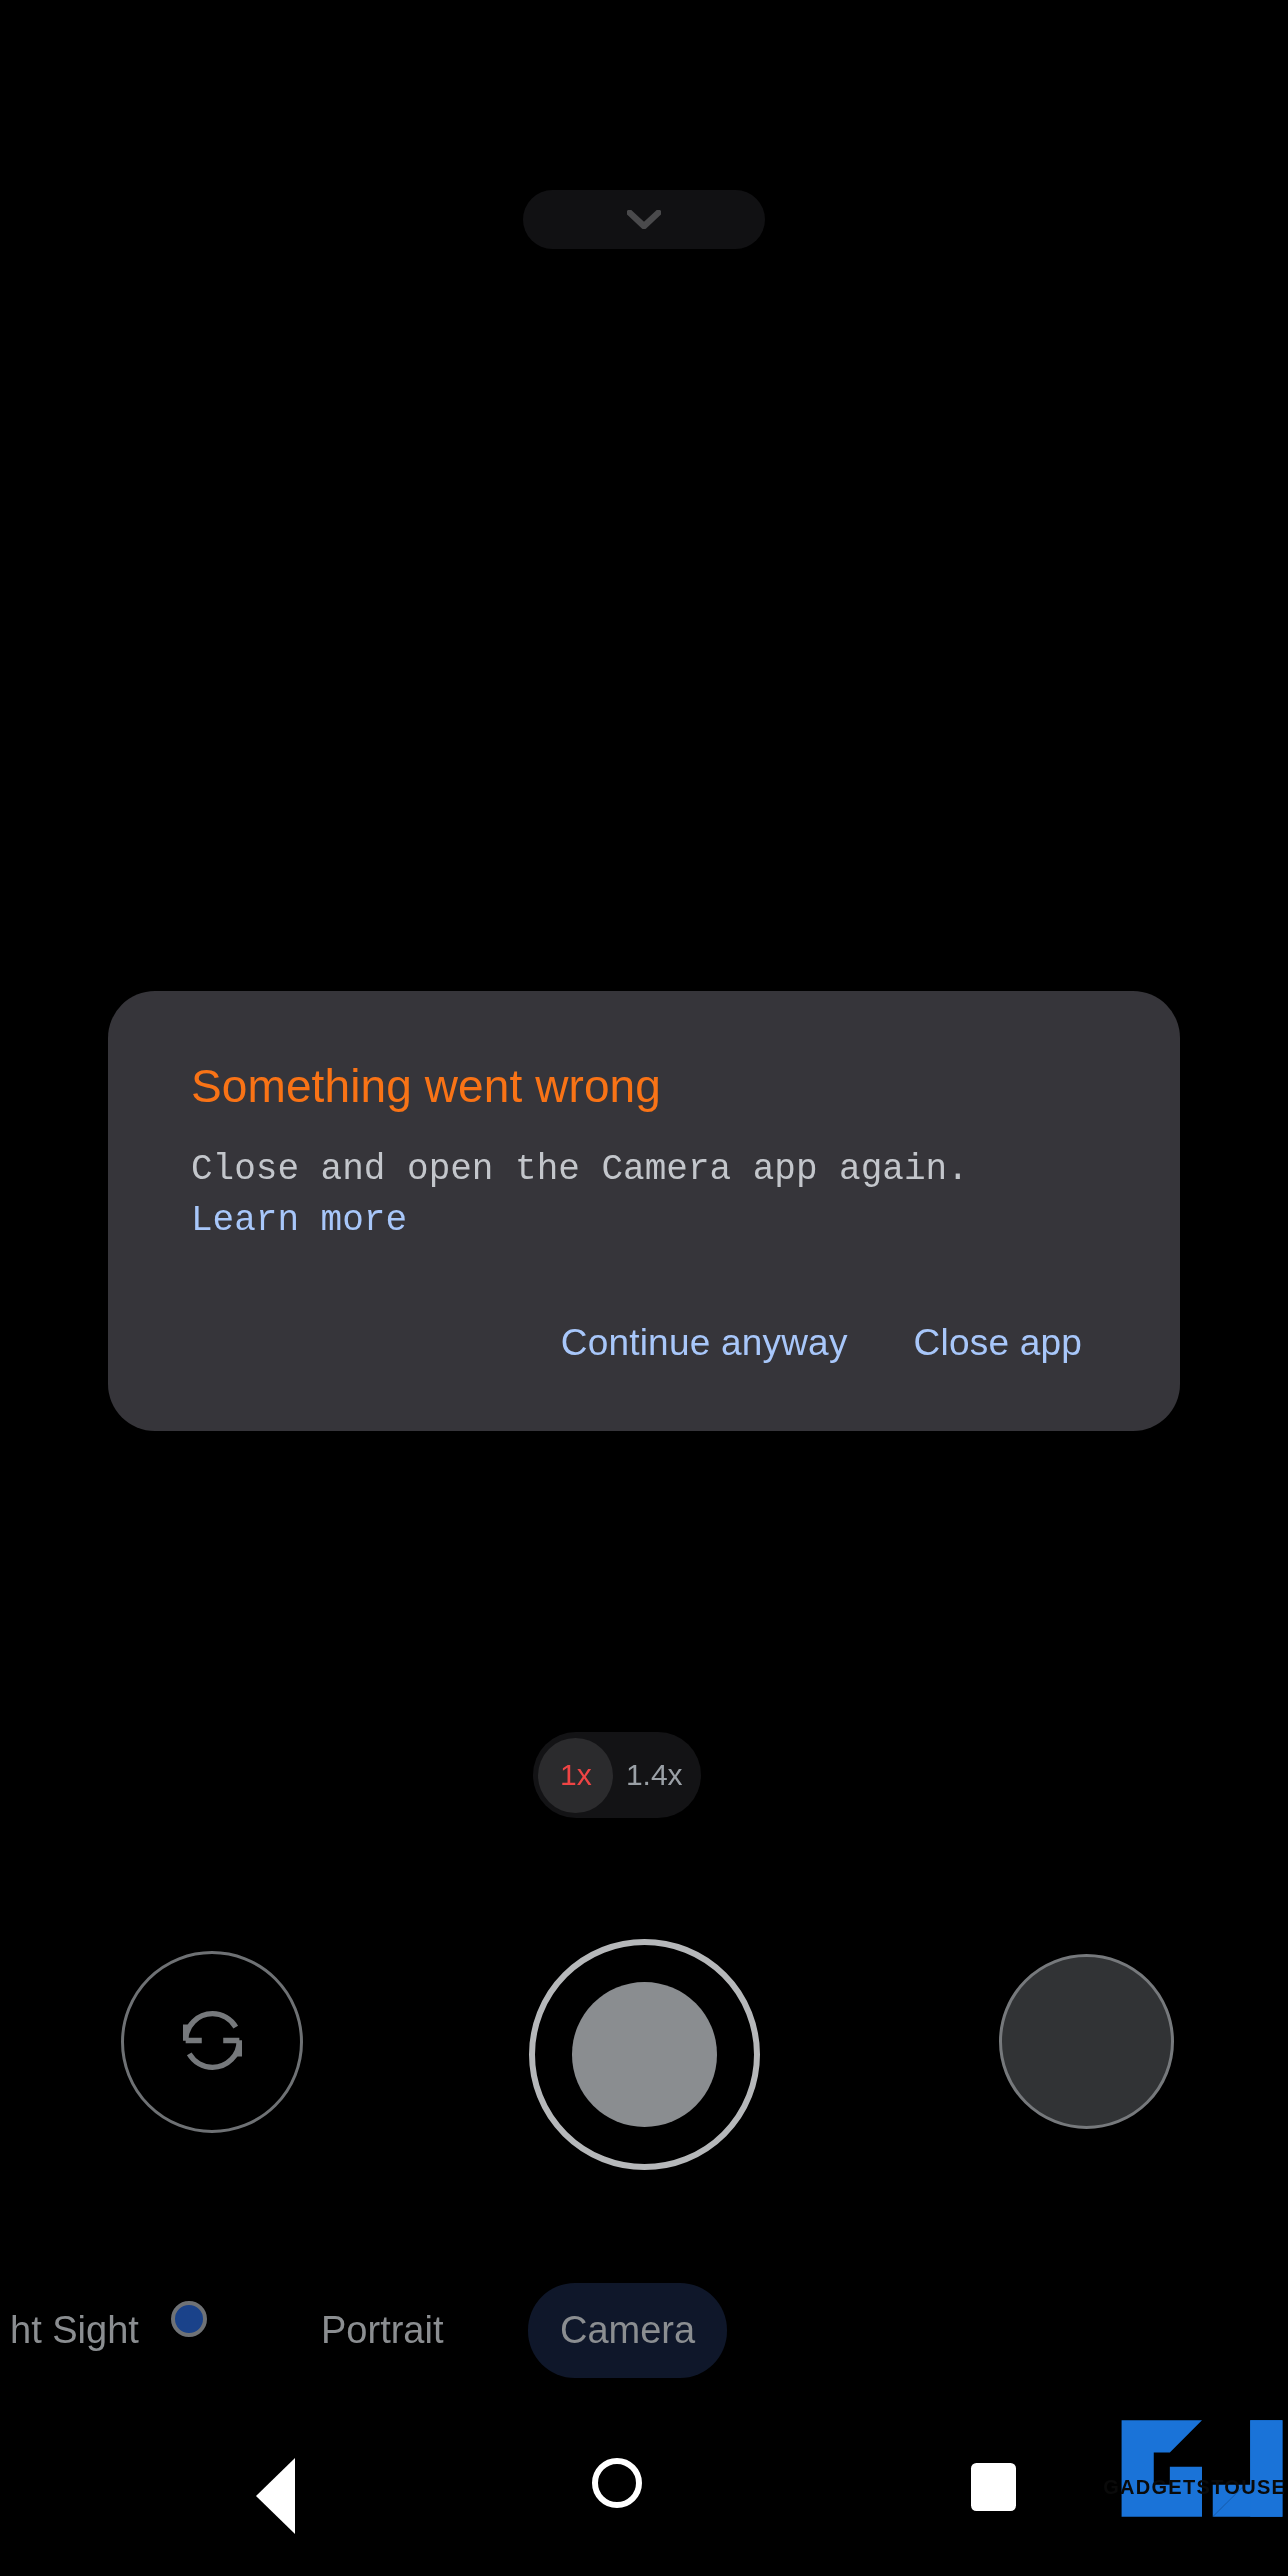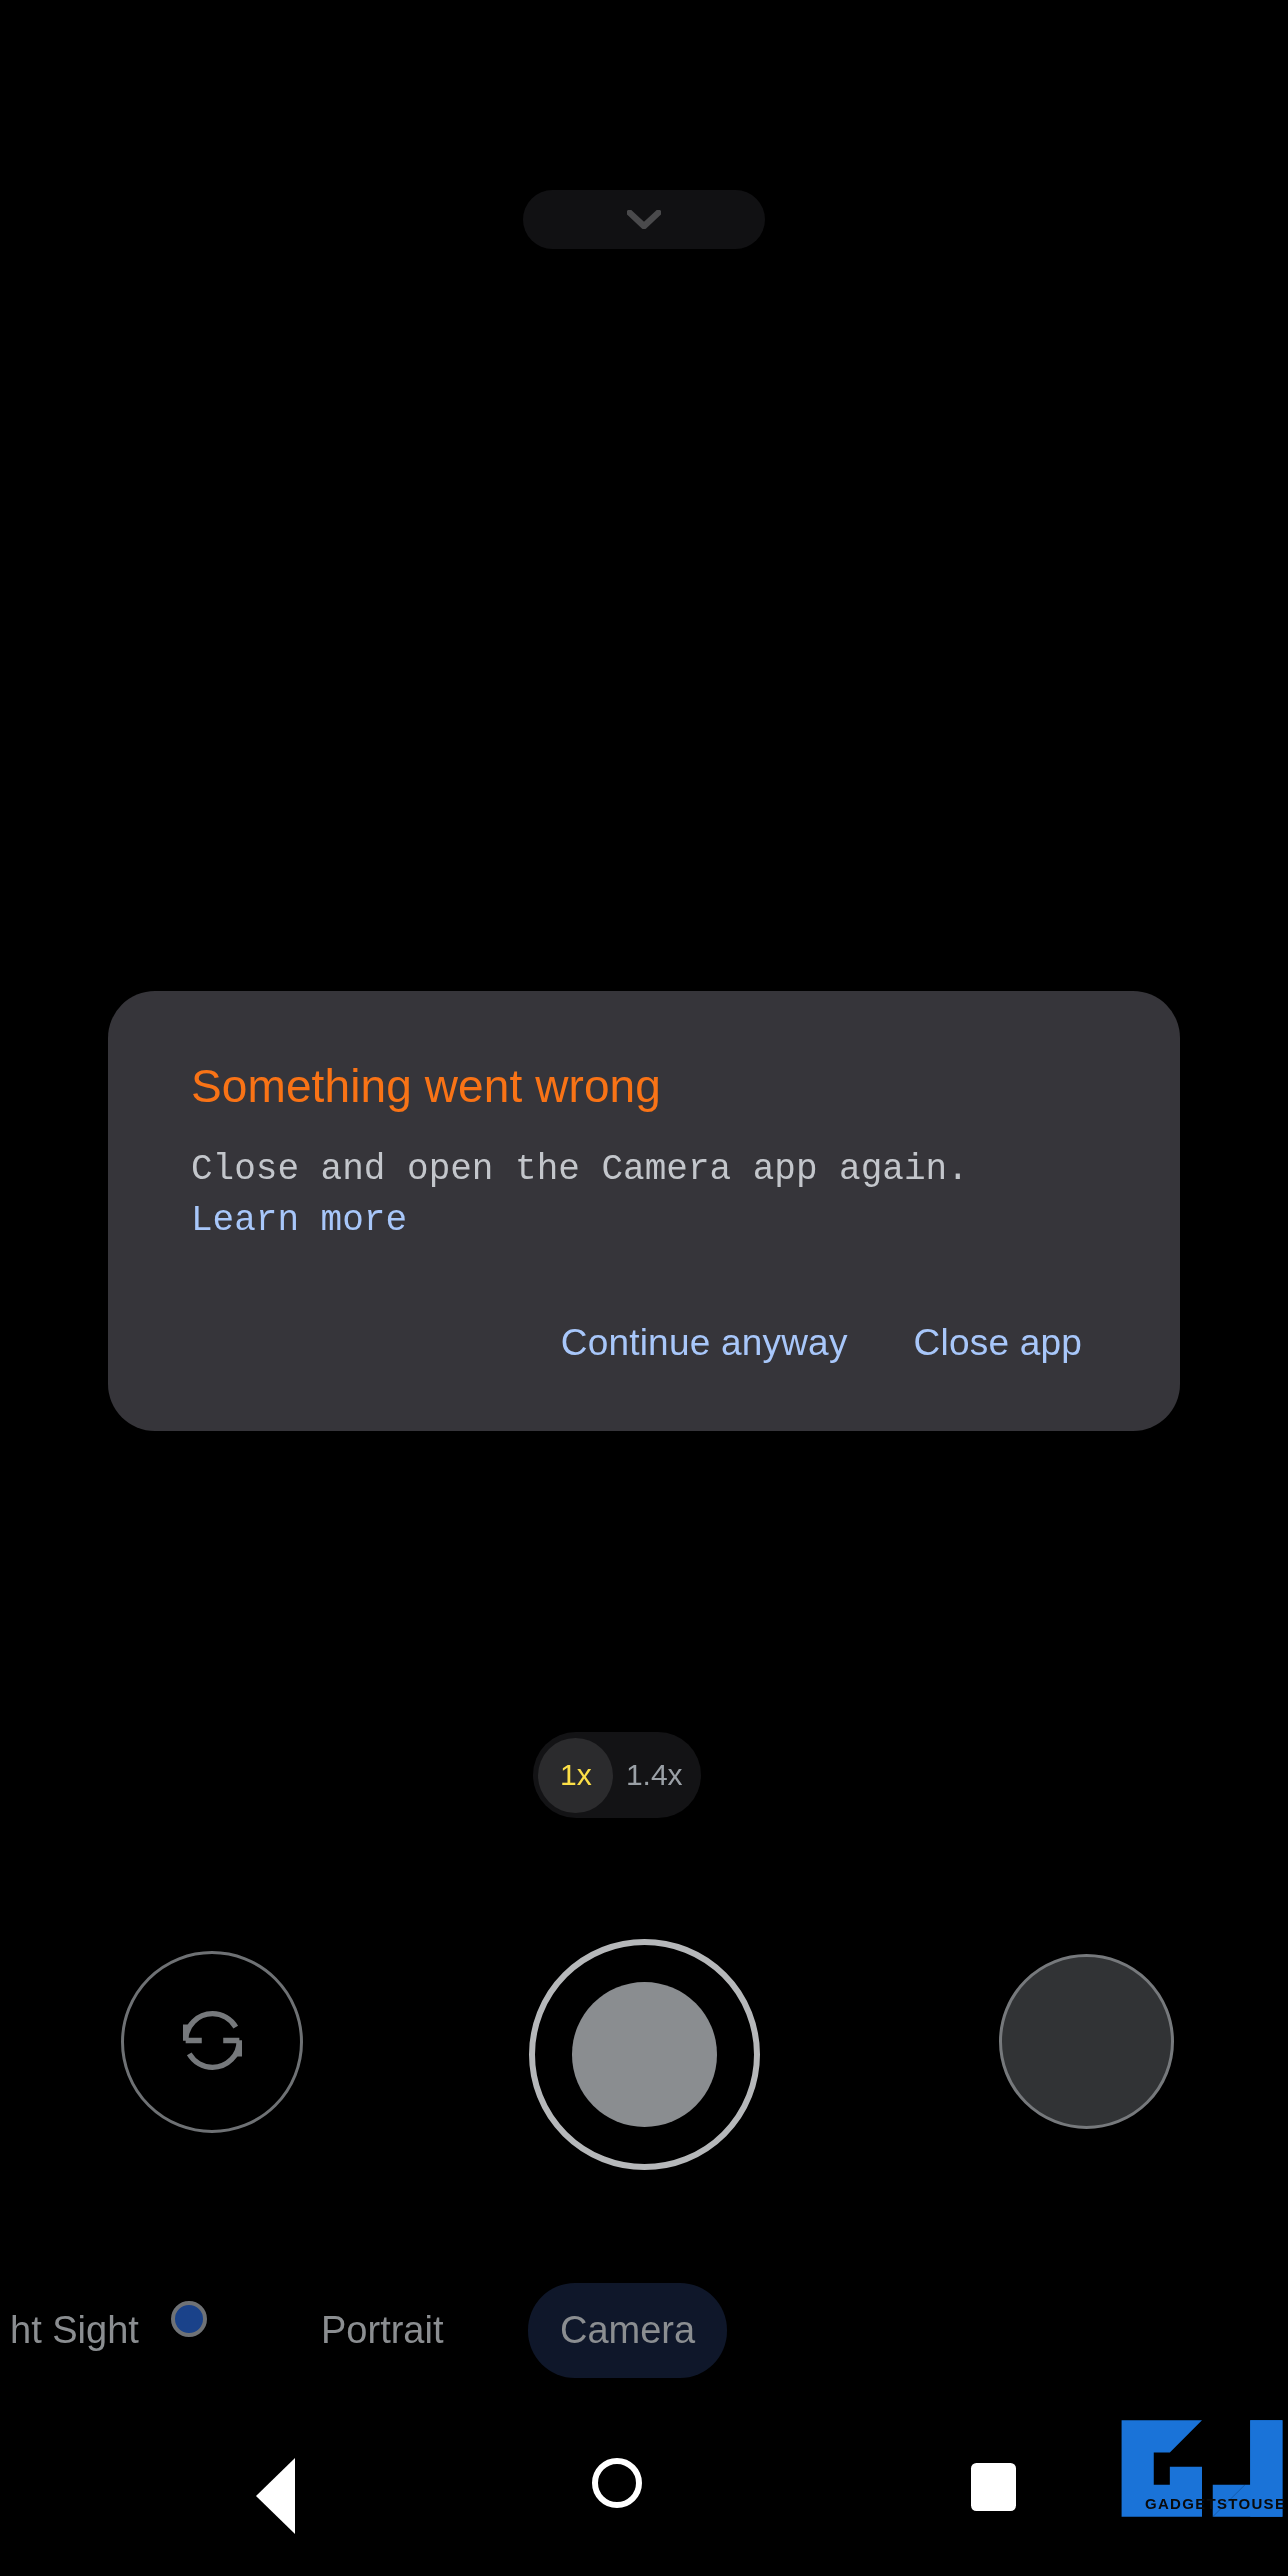--- a/index.html
+++ b/index.html
@@ -130,21 +130,21 @@
     color: #9aa0a6;
     font-size: 30px;
     font-weight: 500;
     cursor: pointer;
     background: transparent;
     border: 0;
     font-family: inherit;
   }
   .zoom-chip.active {
     background: #2b2b2d;
-    color: #fde047;
+    color: #ef4444;
   }
 
   
   .control-row {
     position: absolute;
     left: 0;
     top: 1939px;
     width: 1288px;
     height: 206px;
   }
@@ -290,23 +290,23 @@
     right: 0px;
     bottom: 52px;
     width: 172px;
     height: 109px;
     pointer-events: none;
   }
   .watermark svg { display: block; }
   .watermark-caption {
     position: absolute;
     right: 1.8px;
-    bottom: 12px;
+    bottom: 25px;
     color: #0a0a0a;
-    font-size: 15px;
+    font-size: 20px;
     letter-spacing: 1.3px;
     font-weight: 700;
     white-space: nowrap;
   }
 </style>
 </head>
 <body>
 
 <div class="viewfinder"></div>
 

